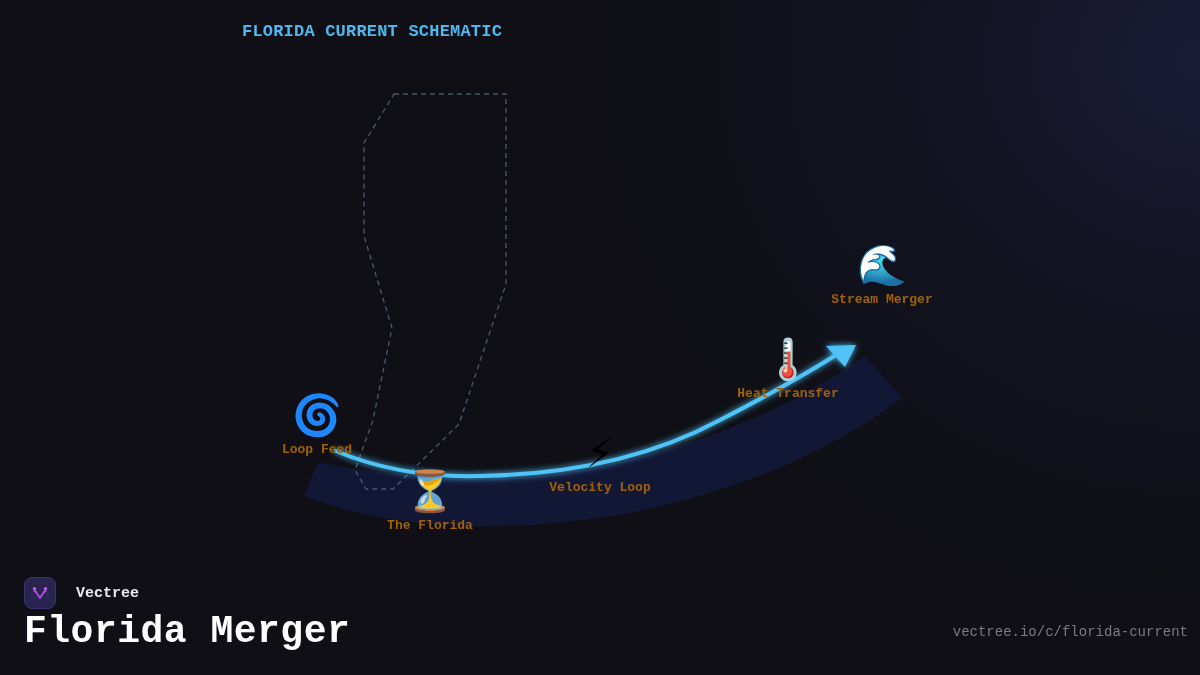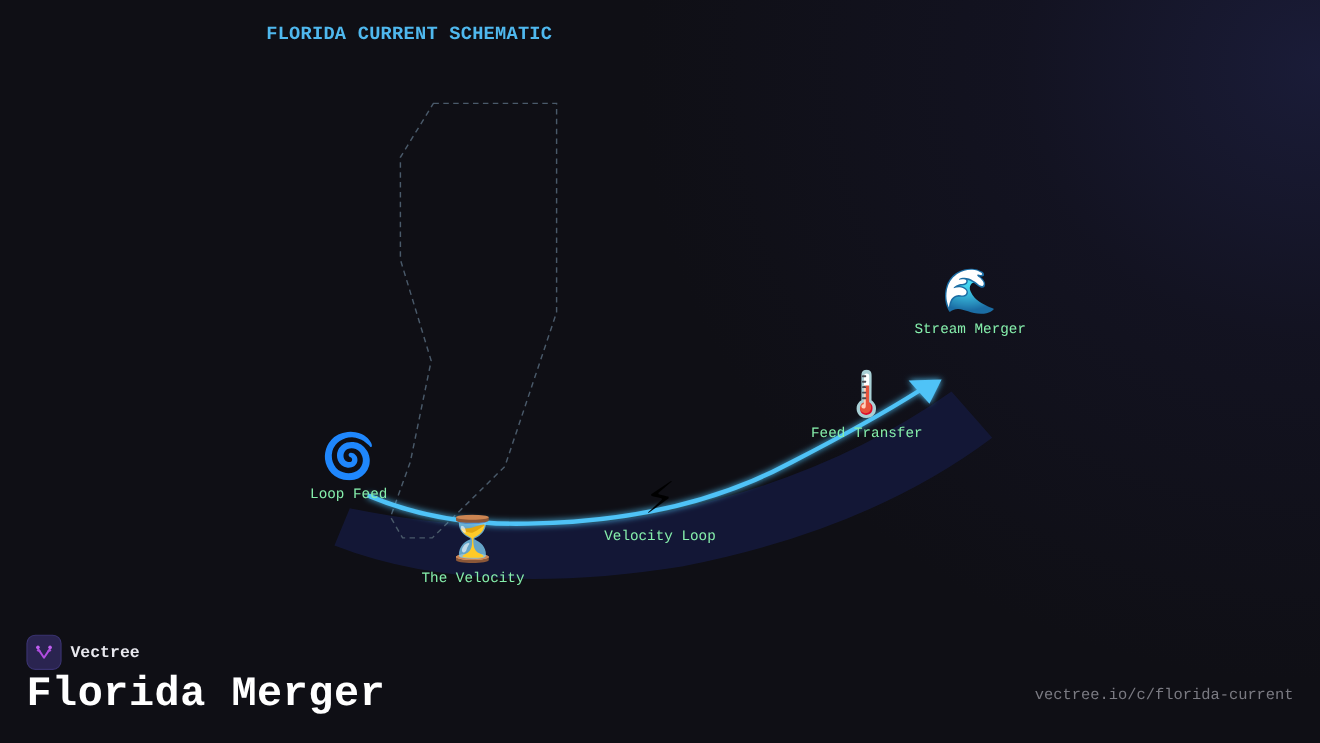--- a/index.html
+++ b/index.html
@@ -13,33 +13,33 @@
       background: radial-gradient(ellipse 620px 560px at 1200px 60px, rgba(28,30,62,0.85) 0%, rgba(22,22,44,0.5) 45%, rgba(15,15,21,0) 100%);
       pointer-events:none;
     }
     .diagram-title {
       position:absolute; left:242px; top:22px;
       font-size:17px; font-weight:bold; color:#4fb8ee; letter-spacing:0.2px;text-align:right;
     }
     svg.canvas { position:absolute; left:0; top:0; }
     .node { position:absolute; transform:translateX(-50%); text-align:center; }
     .node-icon { display:block; font-size:40px; line-height:46px; font-family:"DejaVu Sans",sans-serif; }
-    .node-label { display:block; font-size:13px; color:#86efac; white-space:nowrap; margin-top:4px; }
-    .brand { position:absolute; left:24px; top:577px; display:flex; align-items:center; gap:8px; }
+    .node-label { display:block; font-size:13px; color:#a16207; white-space:nowrap; margin-top:4px;font-weight:bold; }
+    .brand { position:absolute; left:24px; top:577px; display:flex; align-items:center; gap:20px; }
     .brand-logo {
       width:32px; height:32px; border-radius:8px; background:#2a2450;
       border:1px solid #3a3370; box-sizing:border-box;
       display:flex; align-items:center; justify-content:center;
     }
     .brand-name { font-size:15px; font-weight:bold; color:#e8e8ee; }
     .page-title {
       position:absolute; left:24px; top:610px;
       font-size:38px; font-weight:bold; color:#ffffff; letter-spacing:0.5px;
     }
-    .page-url { position:absolute; right:24px; top:624px; font-size:14px; color:#7a7a82; }
+    .page-url { position:absolute; right:12px; top:624px; font-size:14px; color:#7a7a82; }
   </style>
 </head>
 <body>
 
 <div class="bg-glow"></div>
 
 <div class="diagram-title">FLORIDA CURRENT SCHEMATIC</div>
 
 <svg class="canvas" width="1200" height="675" viewBox="0 0 1200 675">
   <defs>
@@ -61,31 +61,31 @@
   <polygon points="826,346 856,345 845,367" fill="#4fc3f7" filter="url(#glow)"></polygon>
 </svg>
 
 <div class="node" style="left:317px; top:392px;">
   <span class="node-icon">🌀</span>
   <span class="node-label">Loop Feed</span>
 </div>
 
 <div class="node" style="left:430px; top:468px;">
   <span class="node-icon">⏳</span>
-  <span class="node-label">The Velocity</span>
+  <span class="node-label">The Florida</span>
 </div>
 
 <div class="node" style="left:600px; top:430px;">
   <span class="node-icon">⚡</span>
   <span class="node-label">Velocity Loop</span>
 </div>
 
 <div class="node" style="left:788px; top:336px;">
   <span class="node-icon">🌡️</span>
-  <span class="node-label">Feed Transfer</span>
+  <span class="node-label">Heat Transfer</span>
 </div>
 
 <div class="node" style="left:882px; top:242px;">
   <span class="node-icon">🌊</span>
   <span class="node-label">Stream Merger</span>
 </div>
 
 <div class="brand">
   <div class="brand-logo">
     <svg width="18" height="18" viewBox="0 0 18 18">

